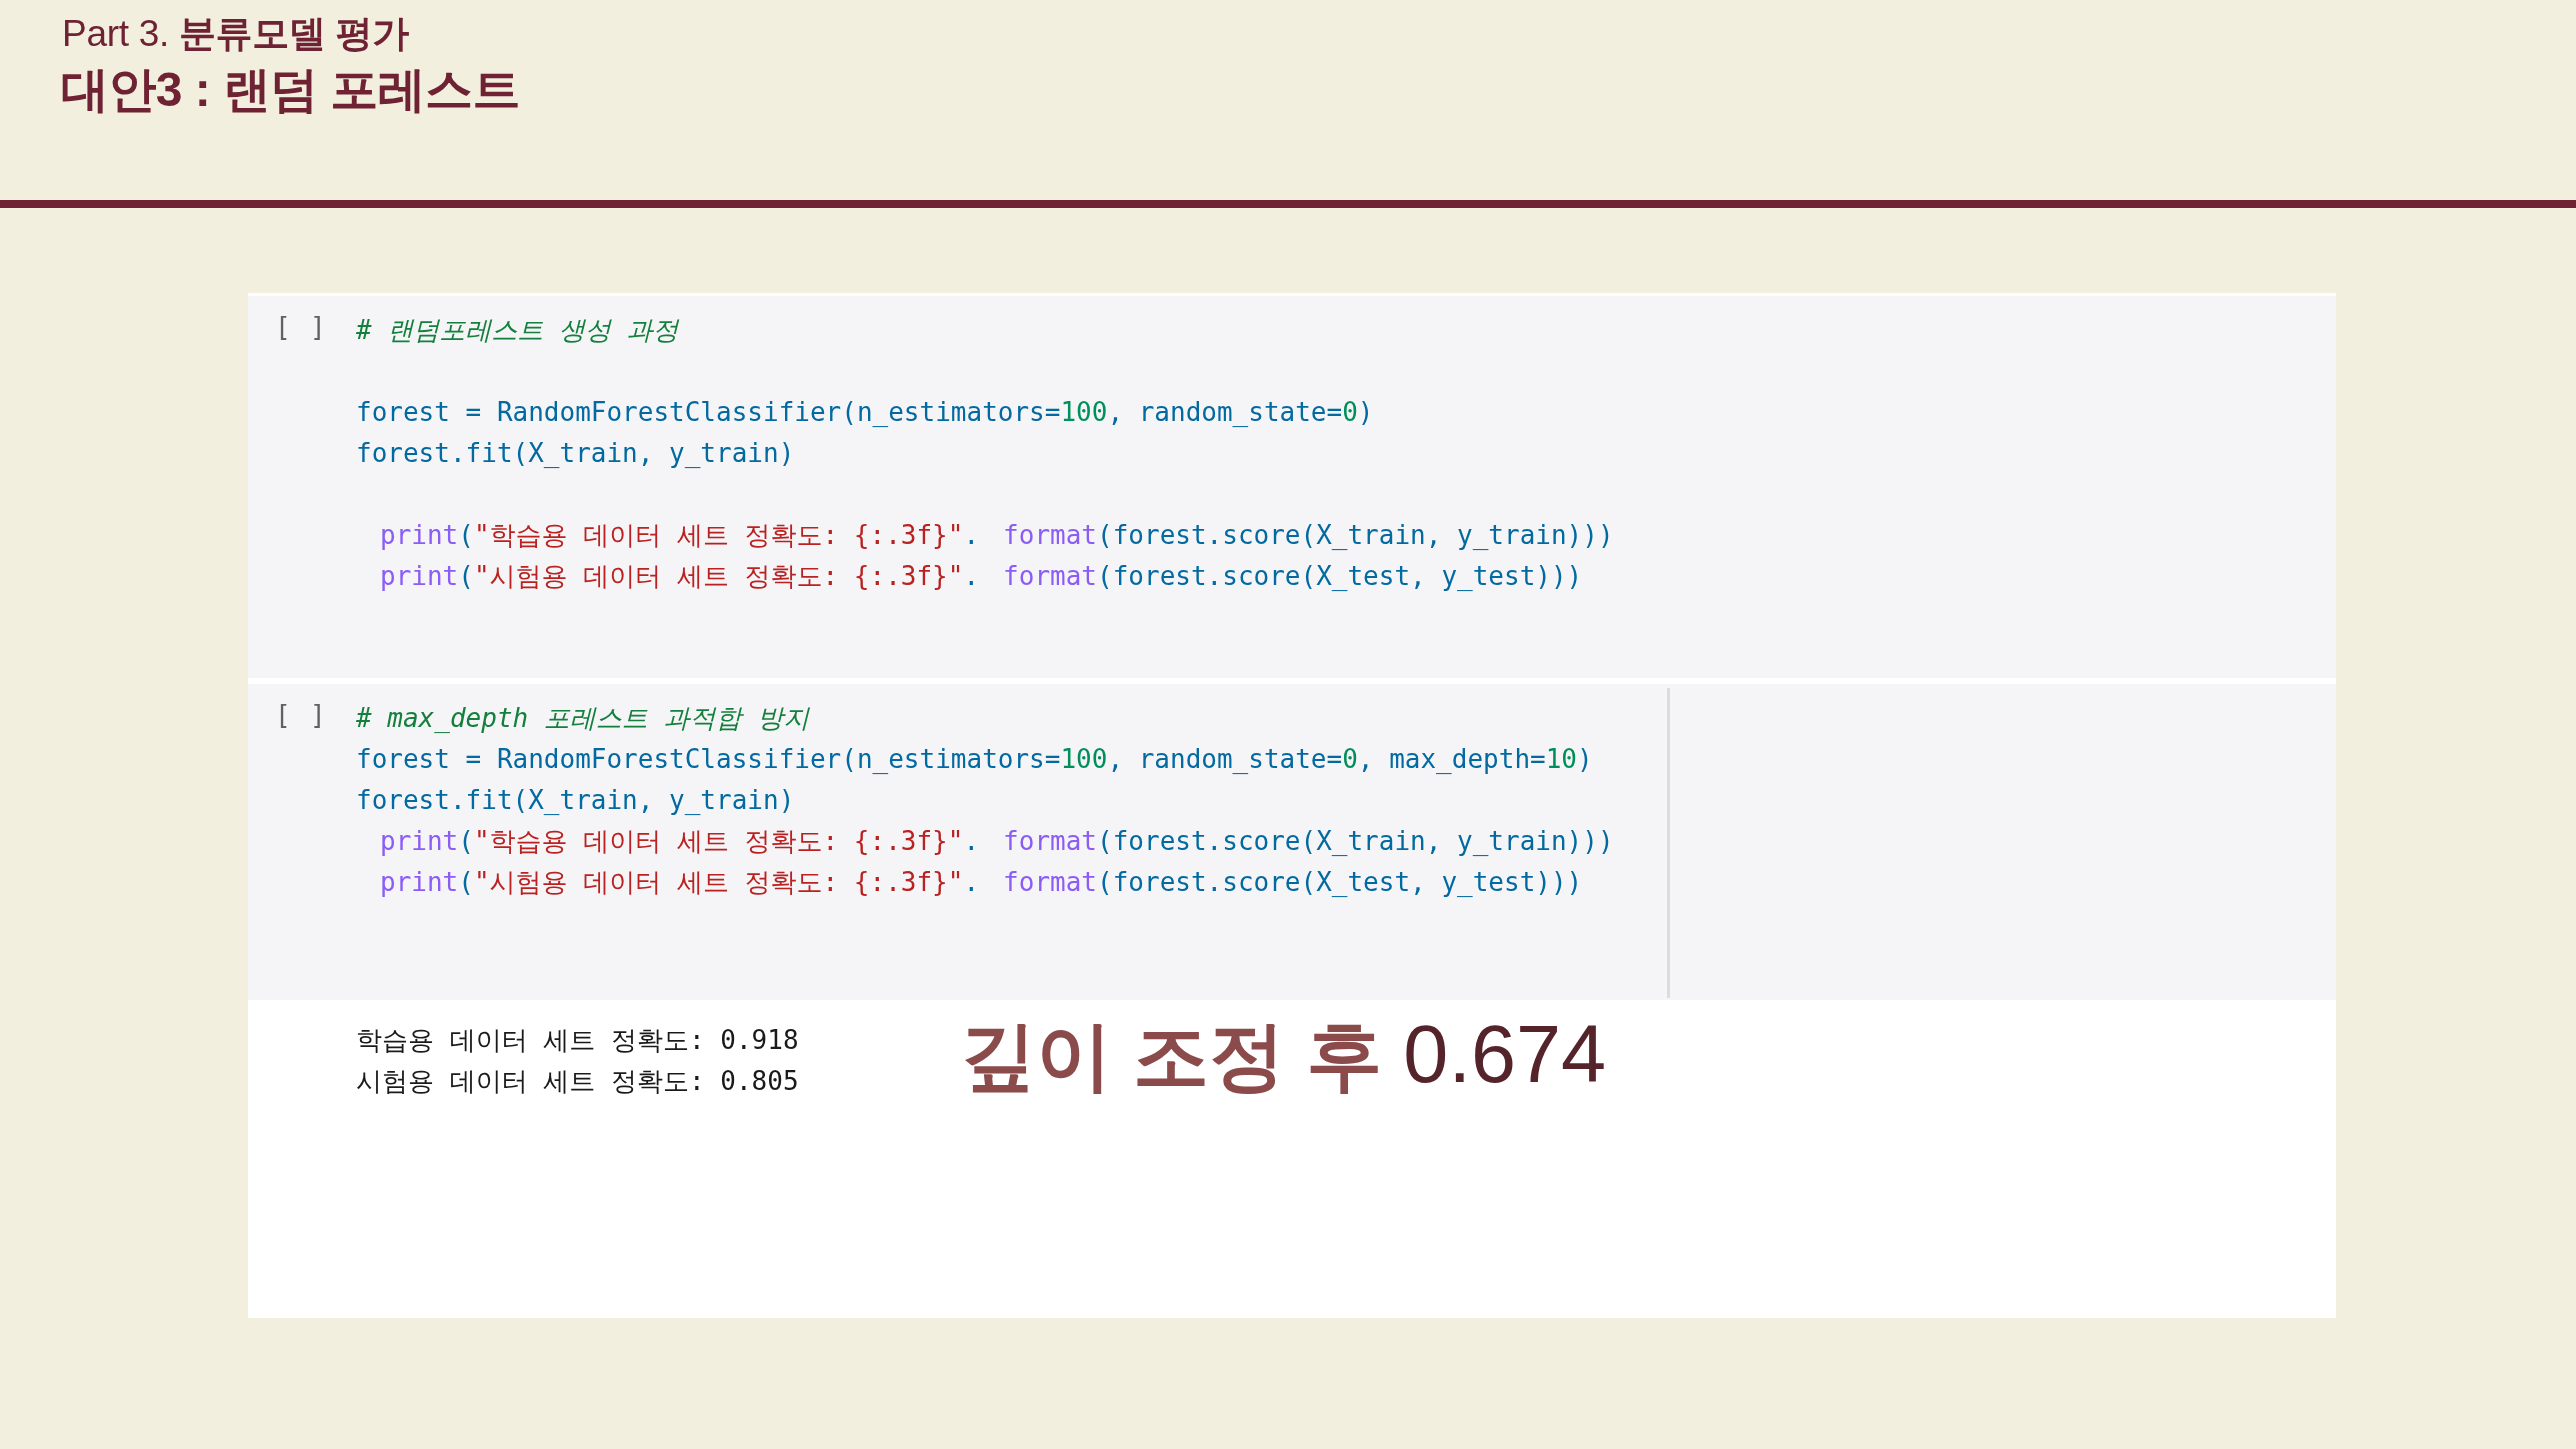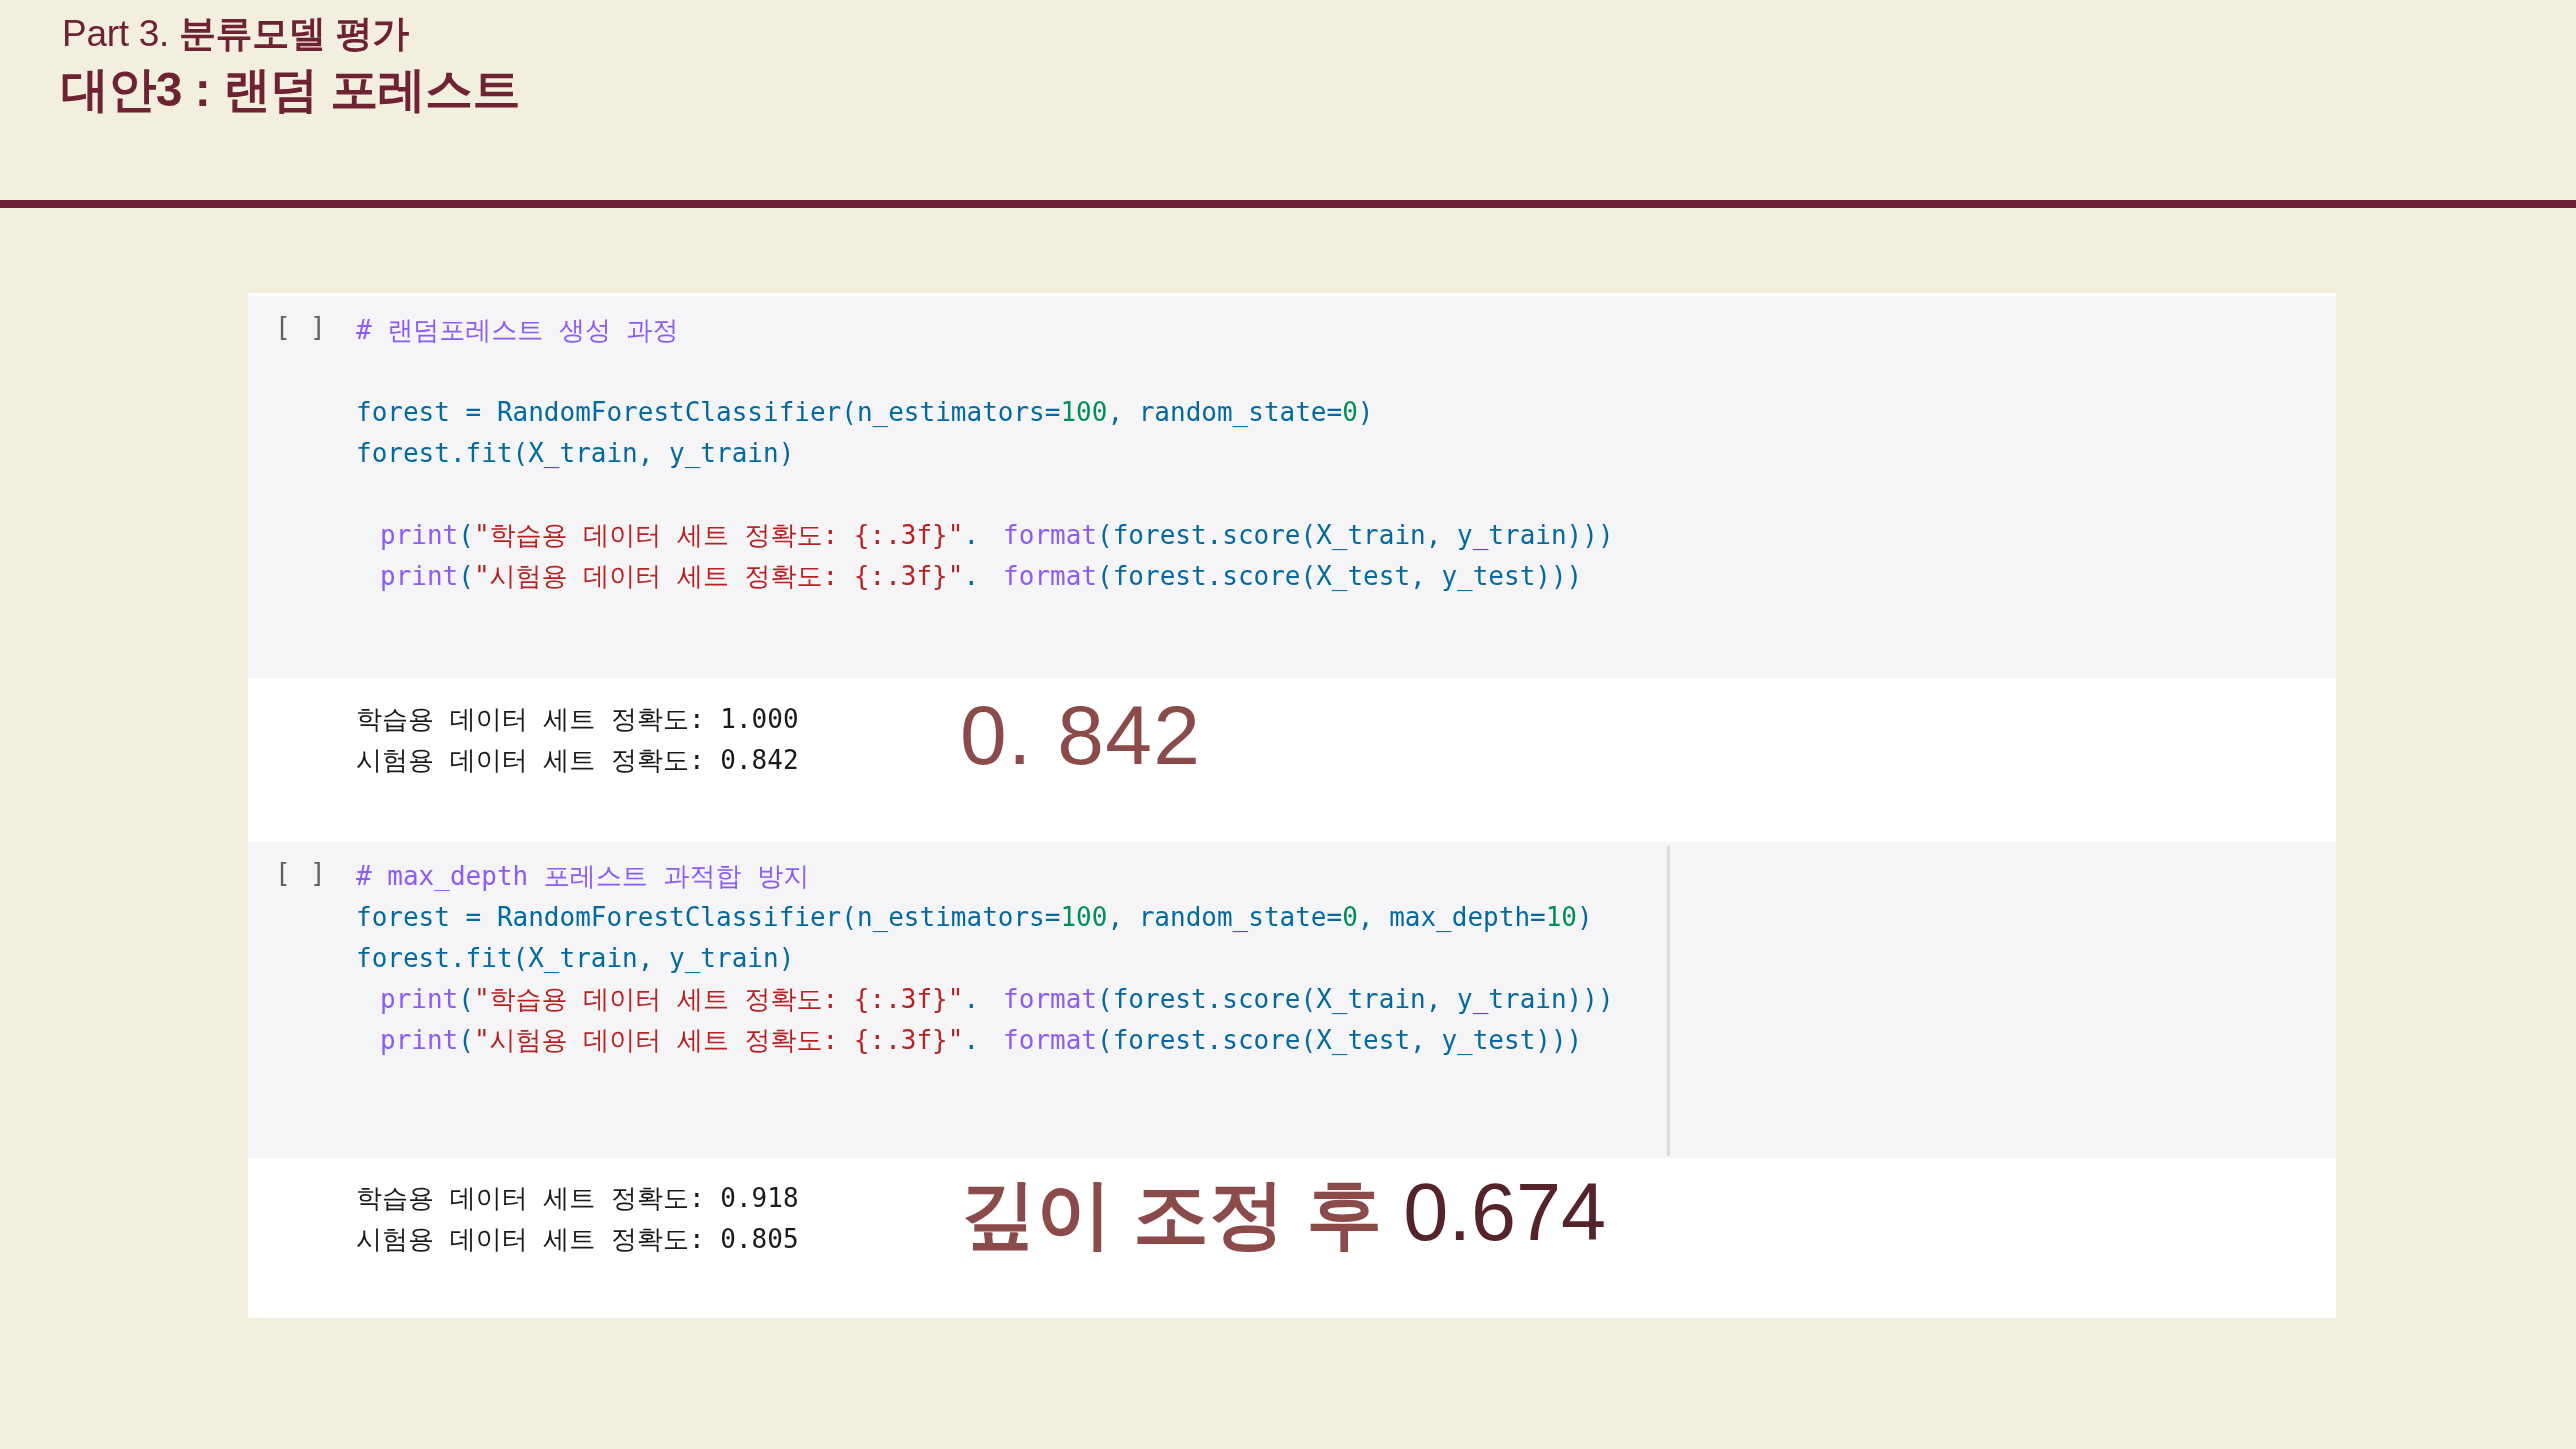--- a/index.html
+++ b/index.html
@@ -82,21 +82,21 @@
     font-size: 26px;
     letter-spacing: 1.9px;
   }
   .code-lines {
     font-family: "DejaVu Sans Mono", monospace;
     font-size: 26px;
     line-height: 41px;
     white-space: pre;
     color: #111111;
   }
-  .tok-com  { color: #8b5cf6; }
+  .tok-com  { color: #15803d; font-style: italic; }
   .tok-str  { color: #BA2121; }
   .tok-num  { color: #008F5A; }
   .tok-fn   { color: #8b5cf6; margin-left: 24px; }
   .tok-pln  { color: #0369a1; }
 
   .out-lines {
     font-family: "DejaVu Sans Mono", monospace;
     font-size: 26px;
     line-height: 41px;
     white-space: pre;
@@ -184,26 +184,20 @@
   <div class="nb-cell nb-code" id="cell1-code">
     <div class="prompt" id="cell1-prompt">[ ]</div>
 
     <div class="code-lines" id="cell1-body"><span class="tok-com"># 랜덤포레스트 생성 과정</span>
 <span class="spacer"></span><span class="tok-pln">forest = RandomForestClassifier(n_estimators=</span><span class="tok-num">100</span><span class="tok-pln">, random_state=</span><span class="tok-num">0</span><span class="tok-pln">)</span>
 <span class="tok-pln">forest.fit(X_train, y_train)</span>
 <span class="spacer"></span><span class="tok-fn">print</span><span class="tok-pln">(</span><span class="tok-str">"학습용 데이터 세트 정확도: {:.3f}"</span><span class="tok-pln">.</span><span class="tok-fn">format</span><span class="tok-pln">(forest.score(X_train, y_train)))</span>
 <span class="tok-fn">print</span><span class="tok-pln">(</span><span class="tok-str">"시험용 데이터 세트 정확도: {:.3f}"</span><span class="tok-pln">.</span><span class="tok-fn">format</span><span class="tok-pln">(forest.score(X_test, y_test)))</span></div>
   </div>
 
-  <div class="nb-cell nb-output" id="cell1-out">
-    <div class="out-lines"><span>학습용 데이터 세트 정확도: 1.000</span>
-<span>시험용 데이터 세트 정확도: 0.842</span></div>
-
-    <div class="annot" id="annot1">0. 842</div>
-  </div>
 
   <div class="nb-cell nb-code" id="cell2-code">
     <div class="prompt" id="cell2-prompt">[ ]</div>
 
     <div id="gutter-line"></div>
 
     <div class="code-lines" id="cell2-body"><span class="tok-com"># max_depth 포레스트 과적합 방지</span>
 <span class="tok-pln">forest = RandomForestClassifier(n_estimators=</span><span class="tok-num">100</span><span class="tok-pln">, random_state=</span><span class="tok-num">0</span><span class="tok-pln">, max_depth=</span><span class="tok-num">10</span><span class="tok-pln">)</span>
 <span class="tok-pln">forest.fit(X_train, y_train)</span>
 <span class="spacer"></span><span class="tok-fn">print</span><span class="tok-pln">(</span><span class="tok-str">"학습용 데이터 세트 정확도: {:.3f}"</span><span class="tok-pln">.</span><span class="tok-fn">format</span><span class="tok-pln">(forest.score(X_train, y_train)))</span>

